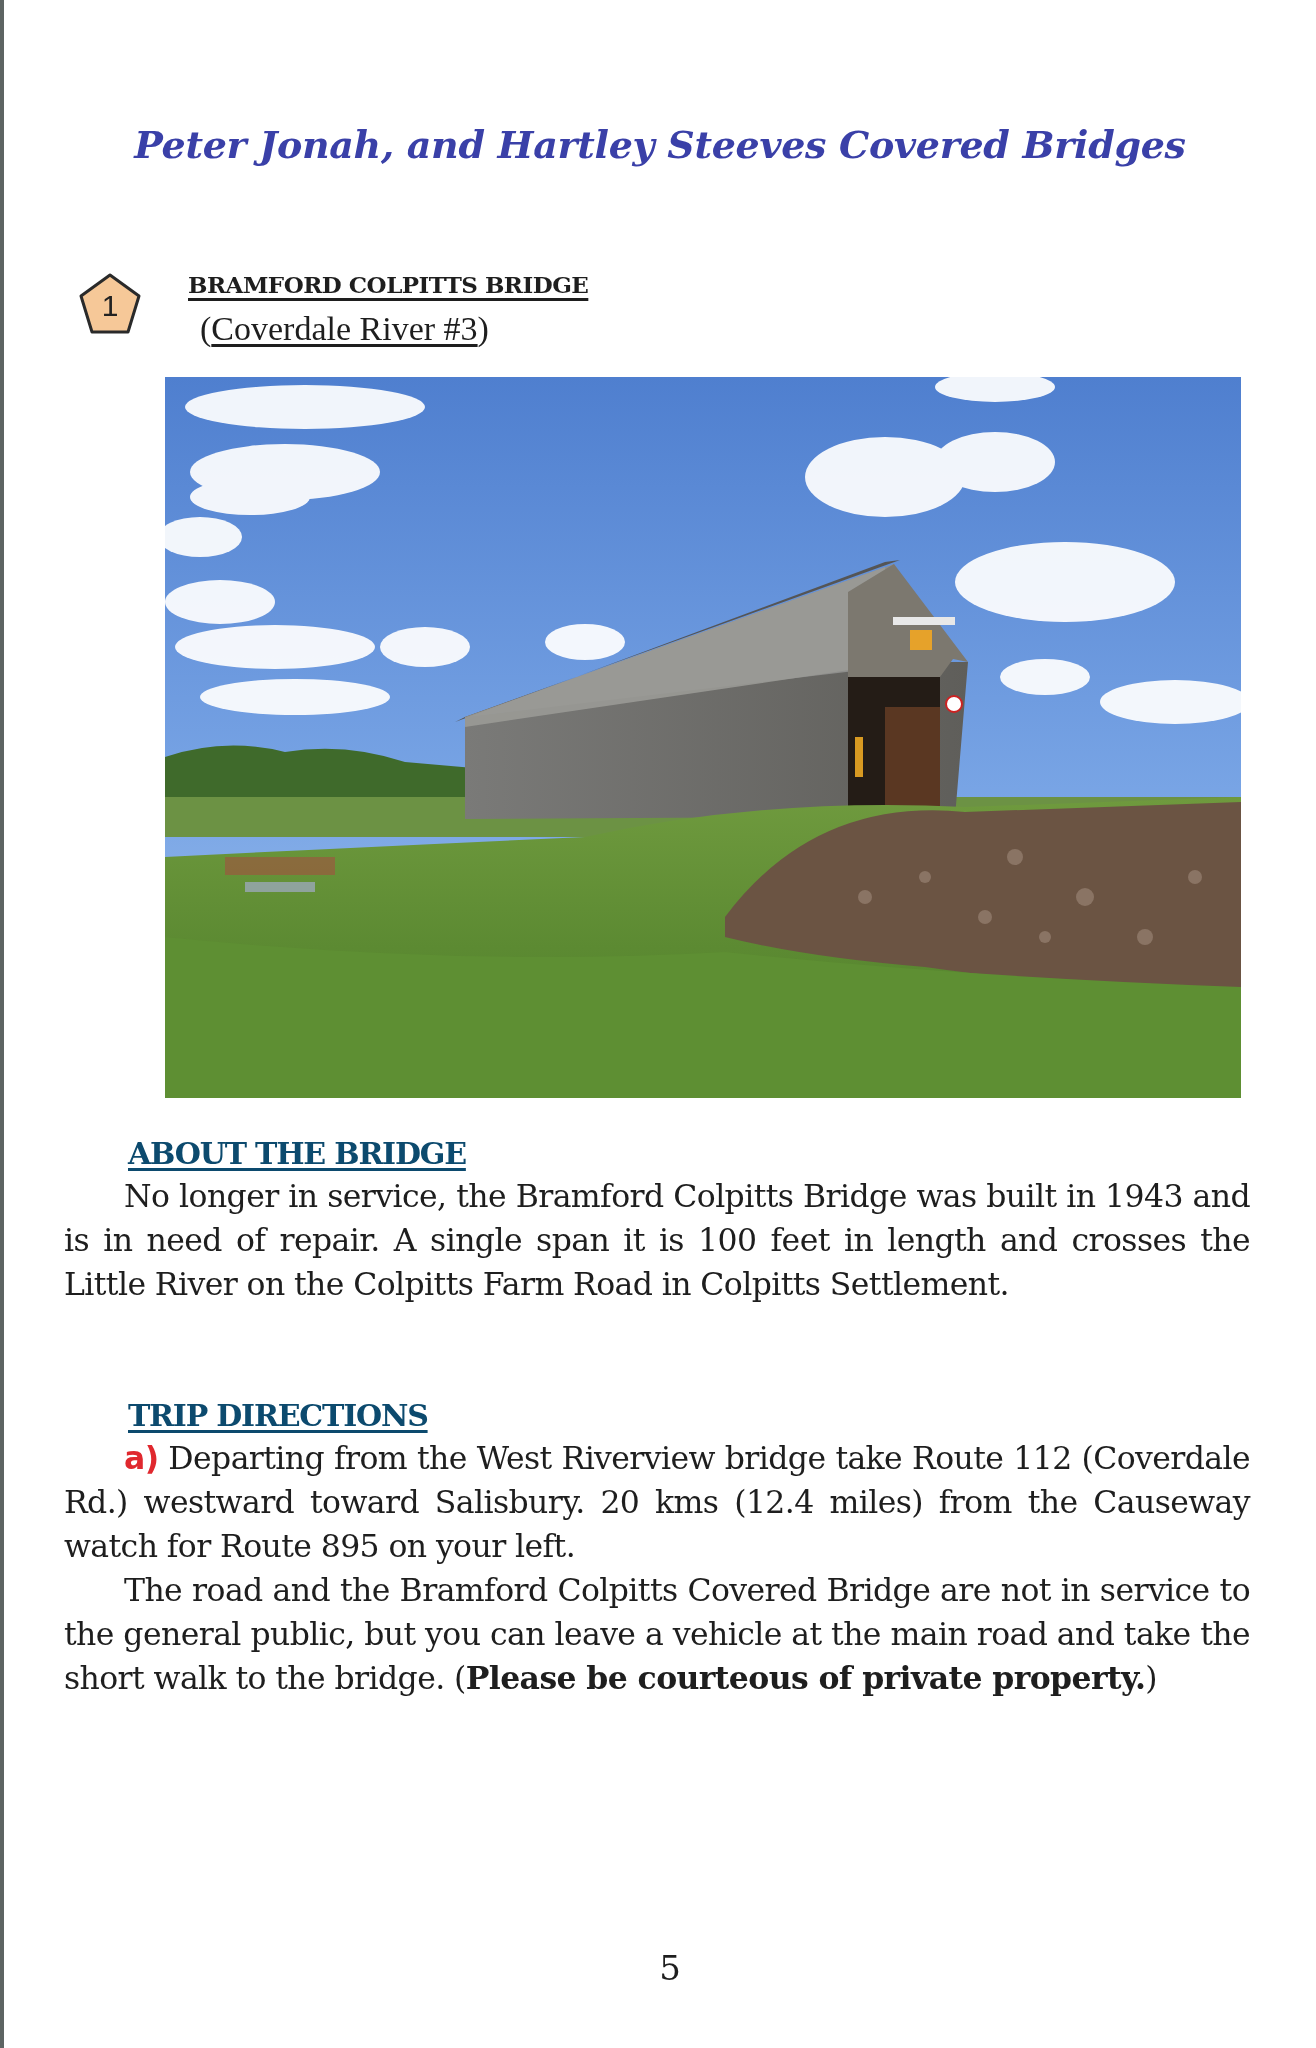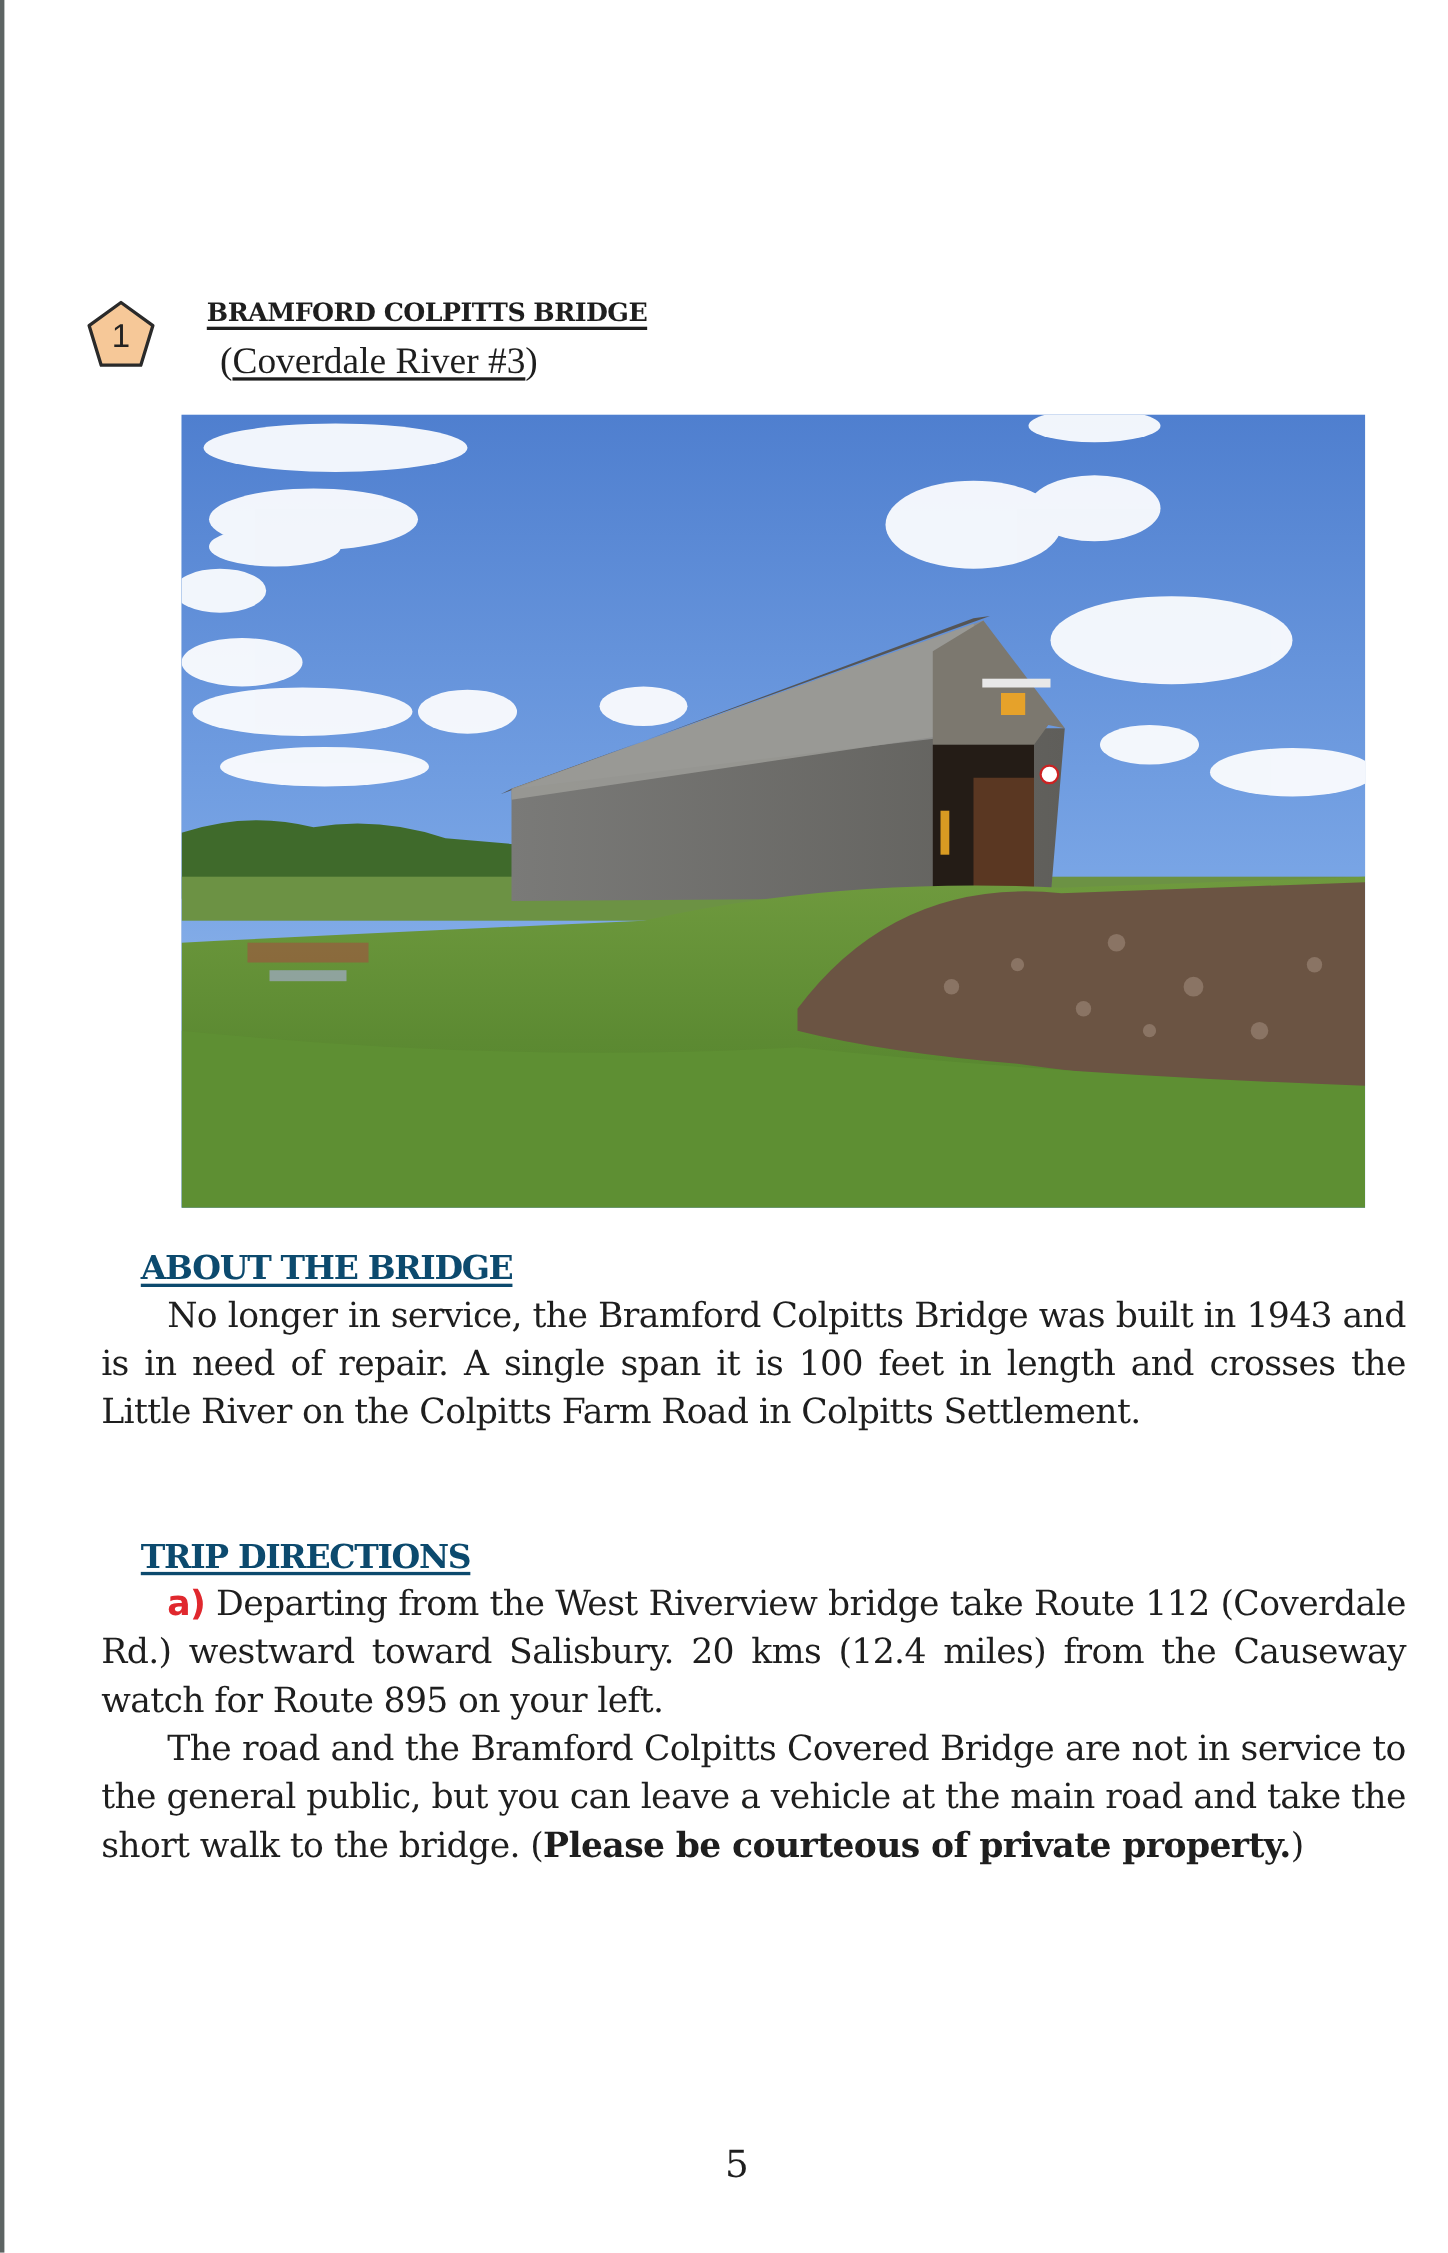--- a/index.html
+++ b/index.html
@@ -43,41 +43,42 @@
     .section-heading {
       position: absolute; left: 128px;
       font-family: "DejaVu Serif", serif; font-weight: bold; font-size: 30px; line-height: 36px;
       text-decoration: underline; text-decoration-thickness: 3px; text-underline-offset: 4px;
       letter-spacing: -1.2px; color: #0c4a6e;
     }
     .about-heading { top: 1136px; }
     .tour-heading { top: 1398px; }
 
     .body-text {
-      position: absolute; left: 92px; width: 1186px;
+      position: absolute; left: 64px; width: 1186px;
       font-family: "DejaVu Serif", serif; font-size: 31.5px; line-height: 44px;
       text-align: justify; color: #1e1e1e; letter-spacing: -0.6px;
     }
     .body-text p { text-indent: 60px; }
     .about-body { top: 1174px; }
     .tour-body { top: 1436px; }
     .step-letter { color: #e0282e; font-family: "DejaVu Sans", sans-serif; font-weight: bold; }
     .bold { font-weight: bold; margin-top: 35px; }
 
     .page-number {
       position: absolute; left: 0; top: 1948px; width: 1316px; text-align: center;
       font-family: "DejaVu Serif", serif; font-size: 34px; color: #1e1e1e; padding-left: 24px;
     }
   </style>
 </head>
 <body>
 
 <div class="page-edge"></div>
 
 <div class="title">
+  <div>Peter Jonah, and Hartley Steeves Covered Bridges</div>
 </div>
 
 <div class="site-marker">
   <svg viewBox="0 0 66 66">
     <polygon points="33,4 62,25 51,61 15,61 4,25" fill="#f6c898" stroke="#2a2a2a" stroke-width="3" stroke-linejoin="round"></polygon>
   </svg>
   <div class="num">1</div>
 </div>
 
 <div class="bridge-name">BRAMFORD COLPITTS BRIDGE</div>

